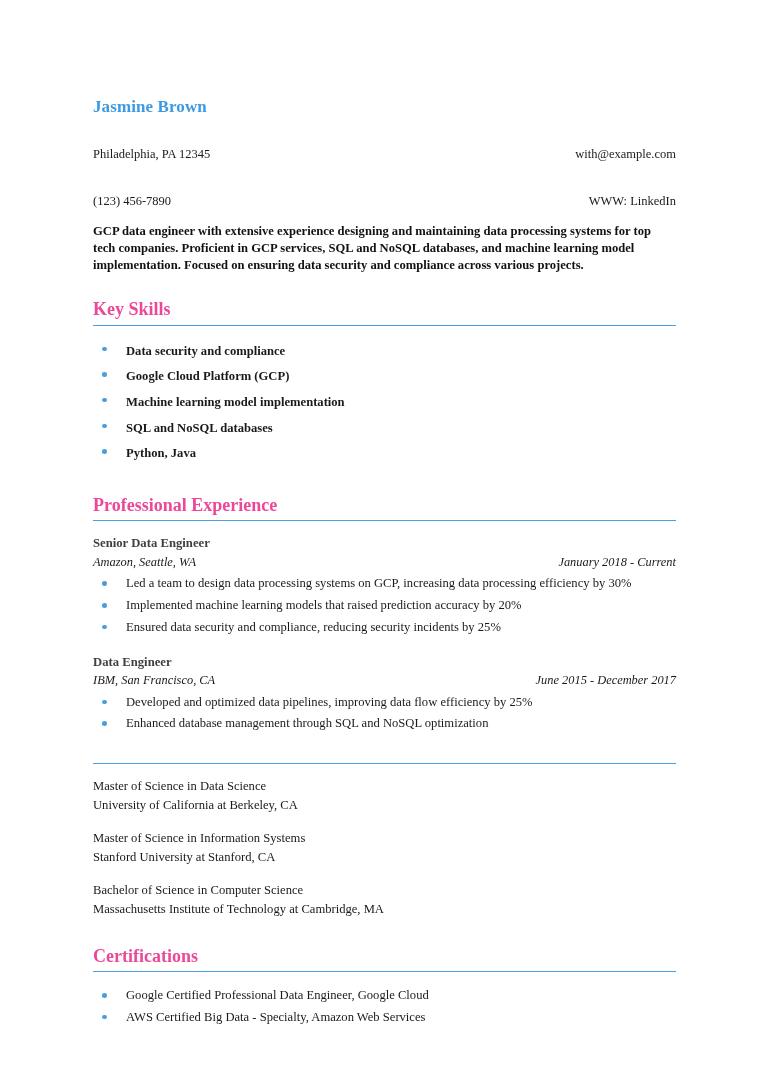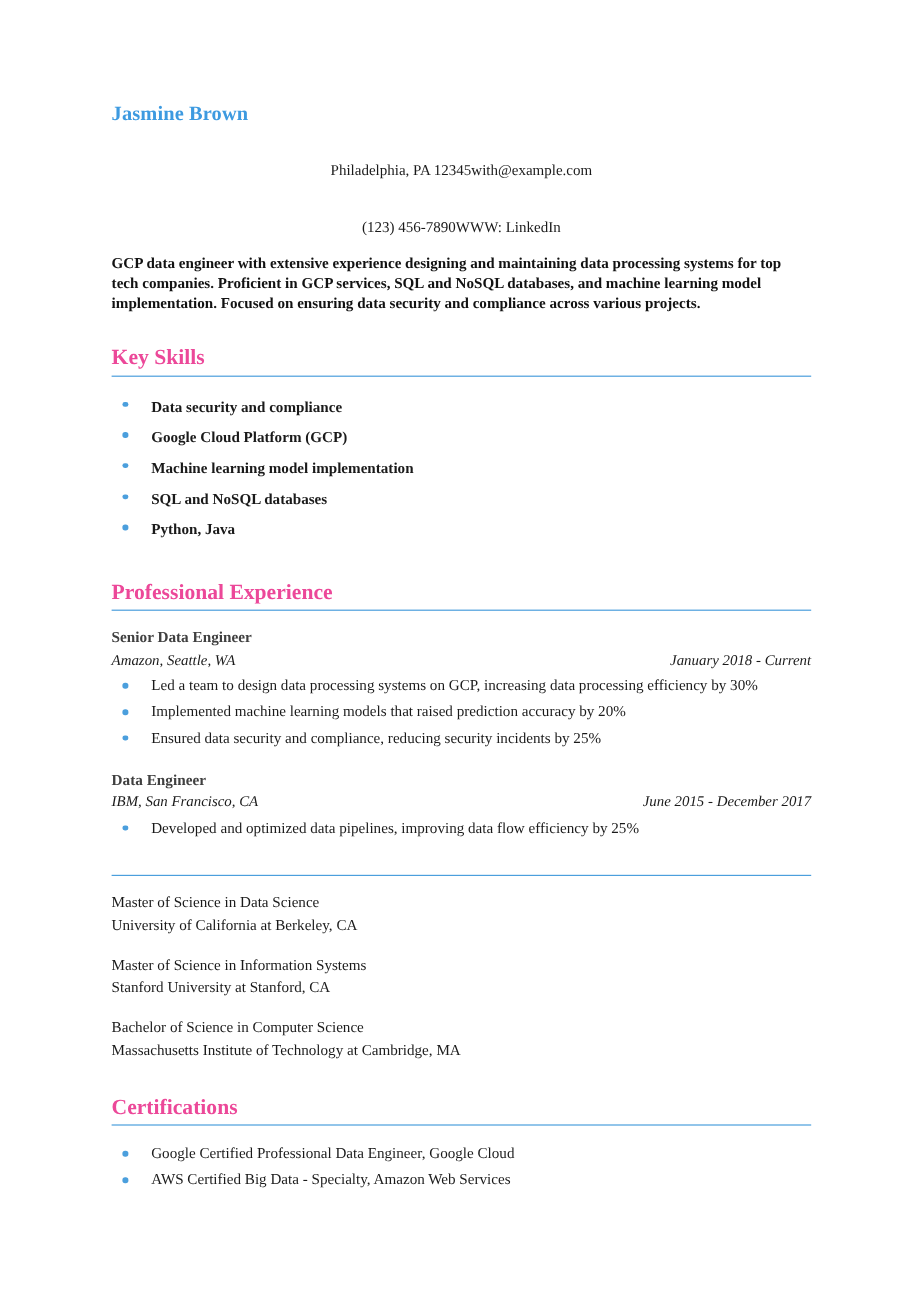--- a/index.html
+++ b/index.html
@@ -27,25 +27,25 @@
     width: 583px;
   }
 
   
   .name {
     font-size: 17px;
     font-weight: bold;
     color: #3d9ae0;
     letter-spacing: 0.1px;
     line-height: 1.1;
-    margin: 0 0 13px 0;
+    margin: 12px 0 13px 0;
   }
   .contact-row {
     display: flex;
-    justify-content: center;
+    justify-content: space-between;
     align-items: baseline;
     font-size: 12.5px;
     line-height: 1.55;
     color: #1a1a1a;
     margin-bottom: 2px;
     margin-top: 28px;
   }
   .contact-left { text-align: left; }
   .contact-right { text-align: right; }
 
@@ -188,20 +188,21 @@
       </div>
 
       <div class="job">
         <div class="job-title">Data Engineer</div>
         <div class="job-meta">
           <span class="job-company">IBM, San Francisco, CA</span>
           <span class="job-dates">June 2015 - December 2017</span>
         </div>
         <ul class="bullets exp">
           <li>Developed and optimized data pipelines, improving data flow efficiency by 25%</li>
+          <li>Enhanced database management through SQL and NoSQL optimization</li>
         </ul>
       </div>
     </section>
 
     <section class="section spacer-edu">
       <div class="section-rule"></div>
 
       <div class="edu-entry">
         <div class="edu-line">Master of Science in Data Science</div>
         <div class="edu-line">University of California at Berkeley, CA</div>

